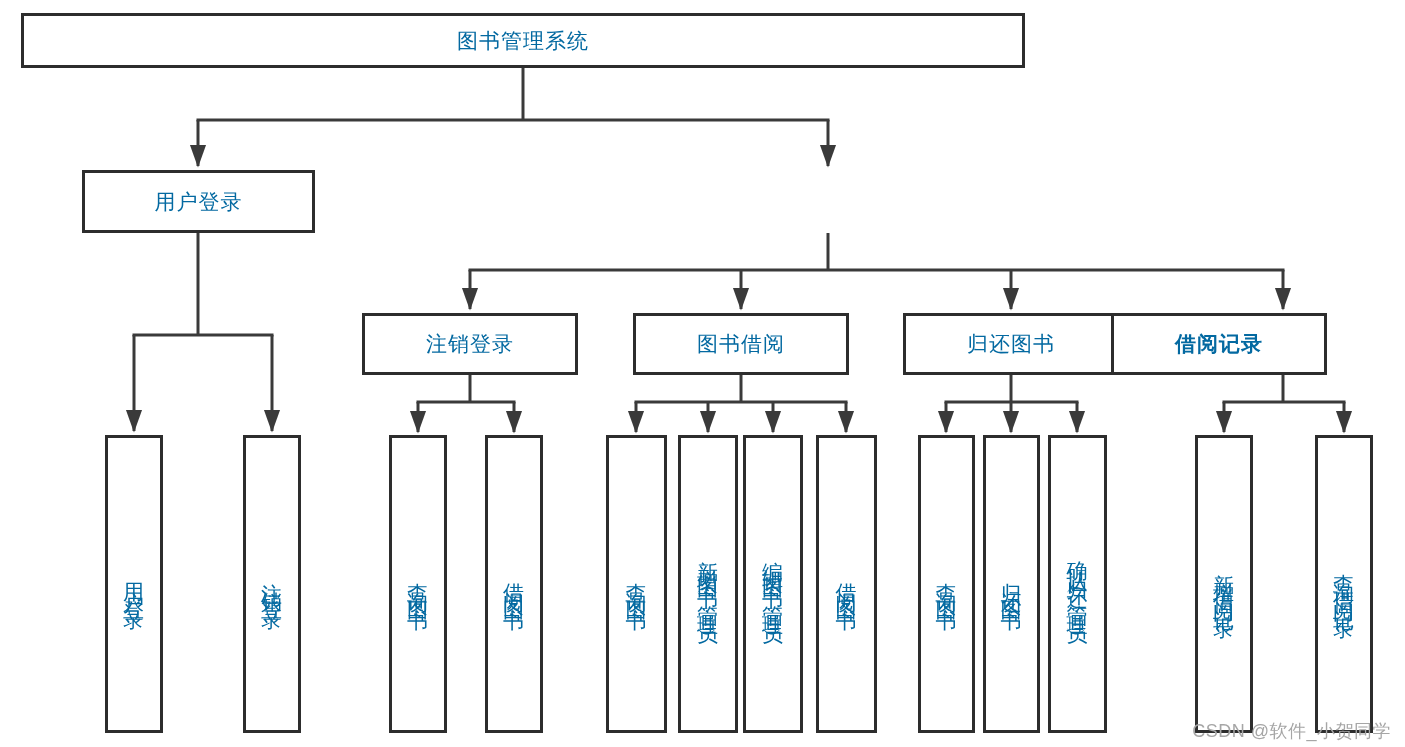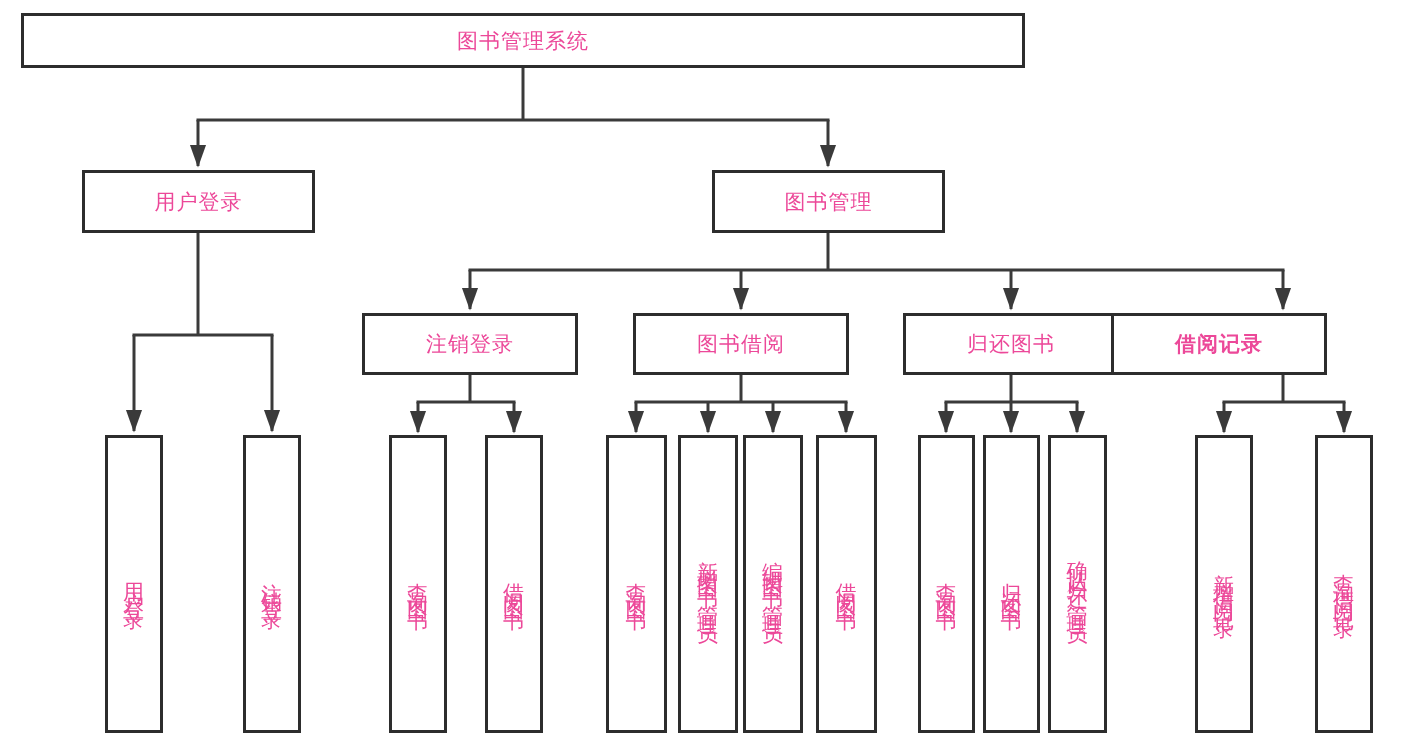--- a/index.html
+++ b/index.html
@@ -22,21 +22,21 @@
     pointer-events: none;
   }
   .node {
     position: absolute;
     box-sizing: border-box;
     background: #ffffff;
     border: 3px solid #2d2d2d;
     display: flex;
     align-items: center;
     justify-content: center;
-    color: #ec4899;
+    color: #0369a1;
     font-size: 21px;
     letter-spacing: 1px;
     z-index: 2;
   }
   .node.leaf {
     font-size: 21px;
   }
   .vtext {
     writing-mode: vertical-lr;
     text-orientation: mixed;
@@ -109,23 +109,20 @@
     </g>
   </svg>
 
   <div class="node" style="left:21px; top:13px; width:1004px; height:55px;">
     <span>图书管理系统</span>
   </div>
 
   <div class="node" style="left:82px; top:170px; width:233px; height:63px;">
     <span>用户登录</span>
   </div>
-  <div class="node" style="left:712px; top:170px; width:233px; height:63px;">
-    <span>图书管理</span>
-  </div>
 
   <div class="node" style="left:362px; top:313px; width:216px; height:62px;">
     <span>注销登录</span>
   </div>
   <div class="node" style="left:633px; top:313px; width:216px; height:62px;font-family:Liberation Mono, monospace;">
     <span>图书借阅</span>
   </div>
   <div class="node" style="left:903px; top:313px; width:216px; height:62px;">
     <span>归还图书</span>
   </div>
@@ -170,14 +167,15 @@
     <span class="vtext">确认归还（管理员）</span>
   </div>
 
   <div class="node leaf" style="left:1195px; top:435px; width:58px; height:298px;">
     <span class="vtext">新增借阅记录</span>
   </div>
   <div class="node leaf" style="left:1315px; top:435px; width:58px; height:298px;">
     <span class="vtext">查询借阅记录</span>
   </div>
 
+  <div class="watermark">CSDN @软件_小贺同学</div>
 
 </div>
 
 </body></html>

